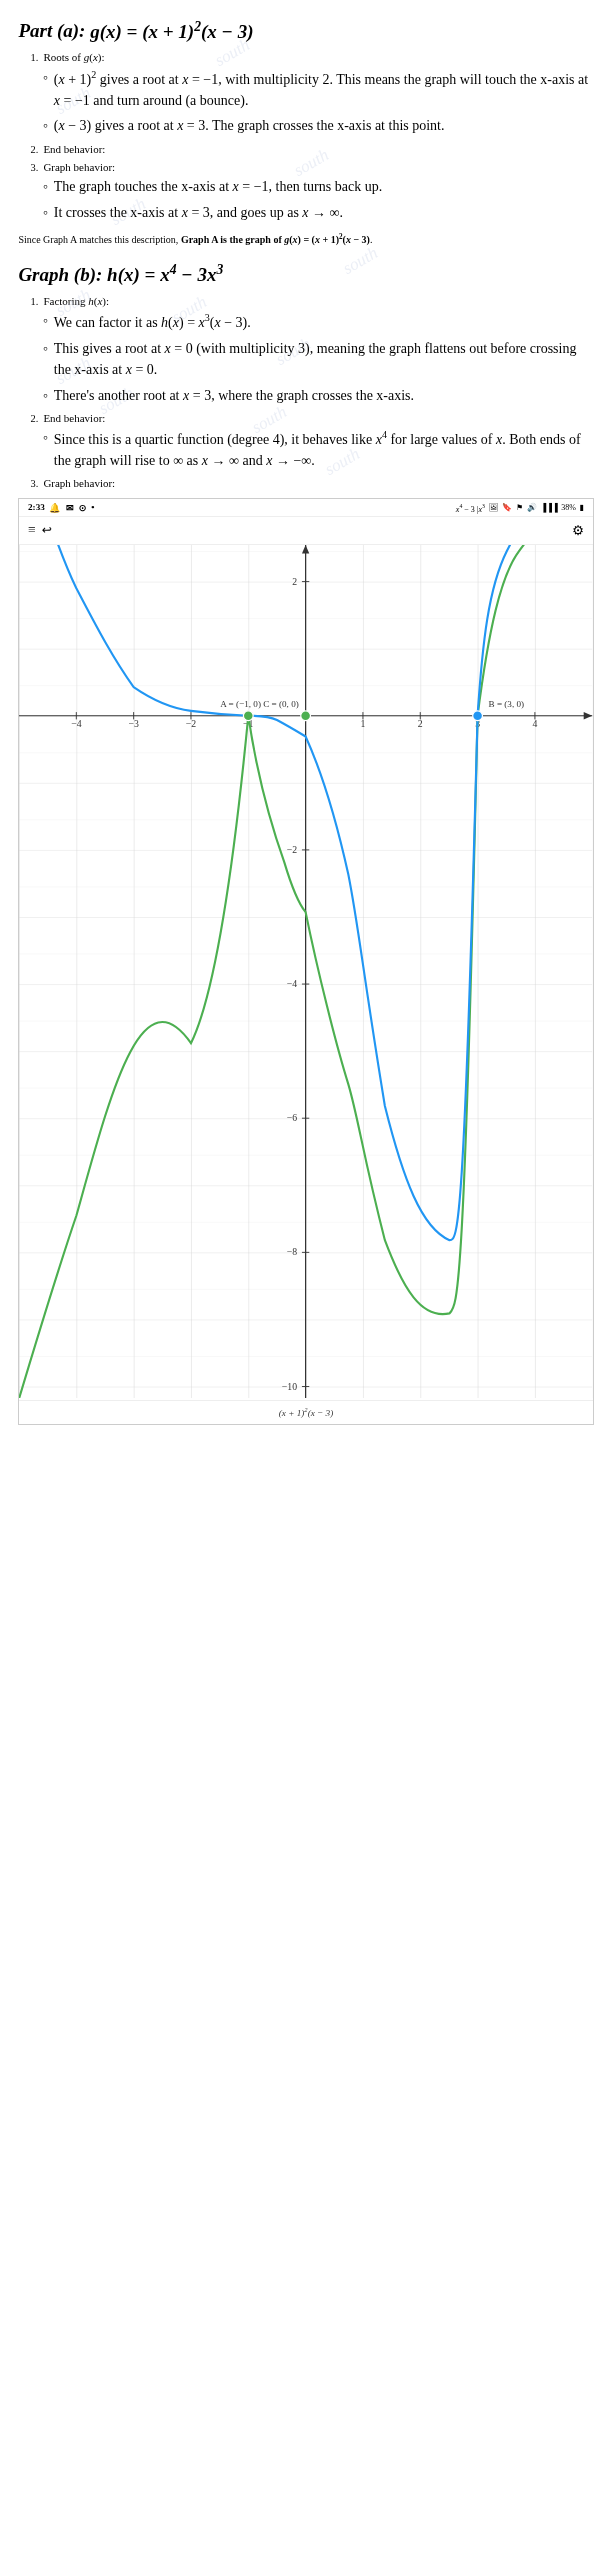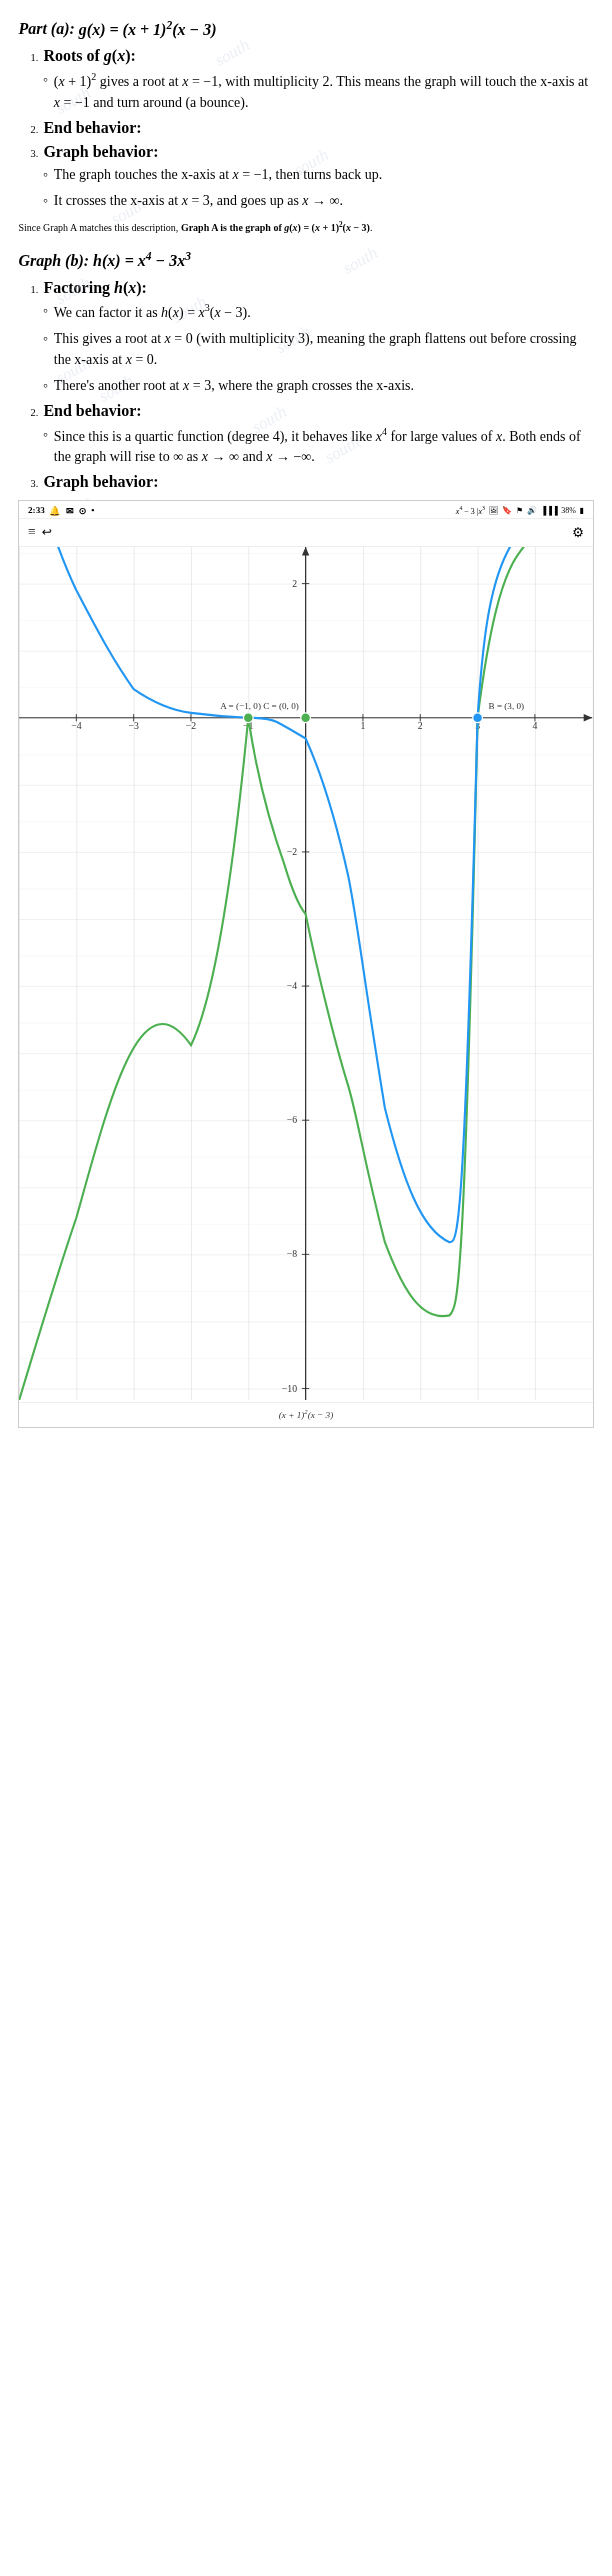--- a/index.html
+++ b/index.html
@@ -30,21 +30,21 @@
 
     .content-area {
       position: relative;
       z-index: 1;
     }
 
     
     .part-heading {
       font-weight: bold;
       font-style: italic;
-      font-size: 16px;
+      font-size: 19px;
       margin-bottom: 8.6px;
       margin-top: 6.1px;
     }
 
     .part-heading .math {
       font-style: italic;
     }
 
     
     .numbered-list {
@@ -57,22 +57,22 @@
       margin-bottom: 6.1px;
       font-size: 10.4px;
     }
 
     .numbered-list > li > .list-number {
       font-weight: normal;
       margin-right: 2.4px;
     }
 
     .list-label {
-      font-weight: bold;
-      font-size: 16px;
+      font-weight: normal;
+      font-size: 11px;
     }
 
     
     .bullet-list {
       list-style: none;
       padding-left: 12.2px;
       margin-top: 3.7px;
     }
 
     .bullet-list > li {
@@ -204,20 +204,23 @@
         </span>
       </p>
 
       <ol class="numbered-list">
         <li>
           <span class="list-number">1.</span>
           <span class="list-label">Roots of <i>g</i>(<i>x</i>):</span>
           <ul class="bullet-list">
             <li>
               (<i>x</i> + 1)<sup>2</sup> gives a root at <i>x</i> = −1, with multiplicity 2. This means the graph will touch the x-axis at <i>x</i> = −1 and turn around (a bounce).
+            </li>
+            <li>
+              (<i>x</i> − 3) gives a root at <i>x</i> = 3. The graph crosses the x-axis at this point.
             </li>
           </ul>
         </li>
         <li>
           <span class="list-number">2.</span>
           <span class="list-label">End behavior:</span>
         </li>
         <li>
           <span class="list-number">3.</span>
           <span class="list-label">Graph behavior:</span>

